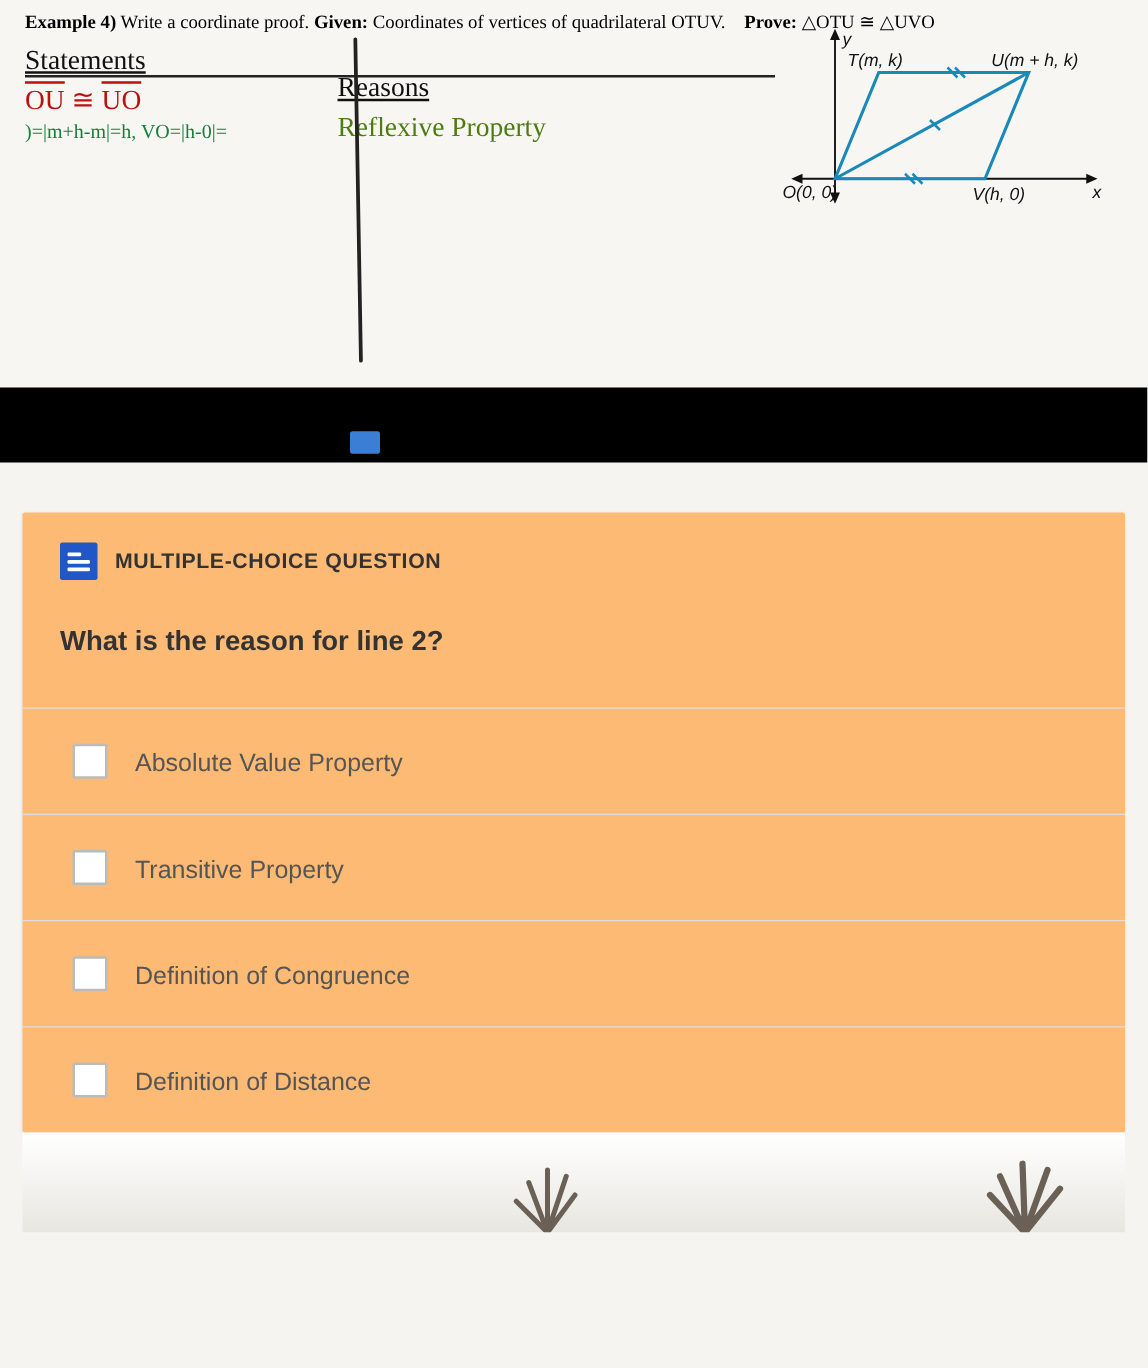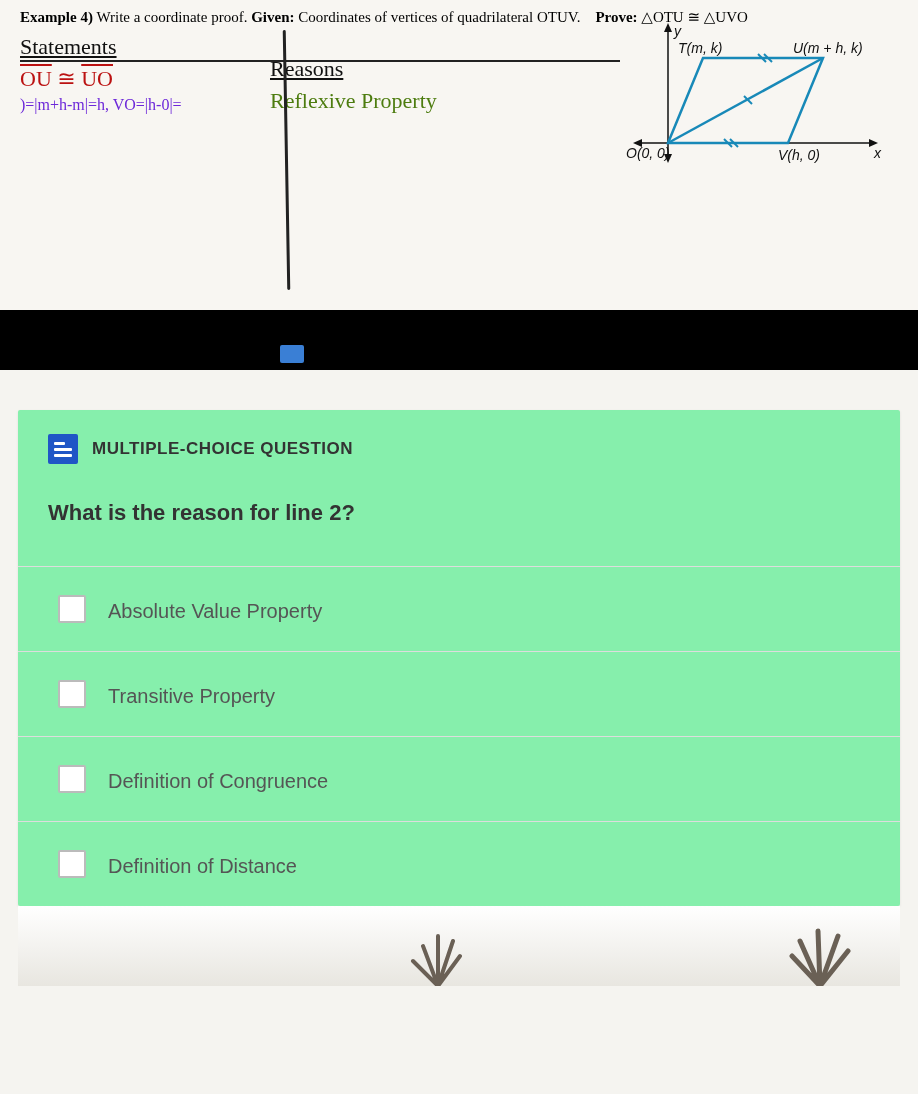--- a/index.html
+++ b/index.html
@@ -7,27 +7,27 @@
 .page-top { background: #f8f6f2; padding: 8px 20px 20px 20px; position: relative; height: 310px; }
 .problem-header { font-family: Liberation Serif, serif; font-size: 15px; color: #000000; margin-bottom: 8px; }
 .problem-header b { font-weight: bold; }
 .hw-container { display: flex; align-items: flex-end; }
 .hw-left { width: 250px; }
 .hw-right { width: 340px; }
 .hw-heading { font-family: 'Comic Sans MS', cursive; font-size: 22px; color: #111; text-decoration: underline; margin-bottom: 6px; }
 .hw-statement1 { font-family: 'Times New Roman', serif; font-size: 22px; color: #b11; }
 .hw-statement1 .seg { text-decoration: overline; }
 .hw-reason1 { font-family: 'Comic Sans MS', cursive; font-size: 22px; color: #4d7c0f; }
-.hw-statement2 { font-family: 'Comic Sans MS', cursive; font-size: 16px; color: #6d28d9; margin-top: 4px; }
+.hw-statement2 { font-family: 'Comic Sans MS', cursive; font-size: 16px; color: #15803d; margin-top: 4px; }
 .divider-vert { position: absolute; left: 285px; top: 30px; width: 3px; height: 260px; background: #222; border-radius: 2px; transform: rotate(-1deg); }
 .divider-horiz { position: absolute; left: 20px; top: 60px; width: 600px; height: 2px; background: #222; }
 .graph { position: absolute; top: 18px; right: 30px; width: 270px; height: 170px; }
 .black-bar { width: 100%; height: 60px; background: #000; position: relative; }
 .black-bar-icon { position: absolute; left: 280px; top: 35px; width: 24px; height: 18px; background: #3a7fd5; border-radius: 2px; }
-.mc-section { background: #86efac; margin: 40px 18px 0 18px; border-radius: 2px; box-shadow: 0 1px 3px rgba(0,0,0,0.08); }
+.mc-section { background: #fdba74; margin: 40px 18px 0 18px; border-radius: 2px; box-shadow: 0 1px 3px rgba(0,0,0,0.08); }
 .mc-header { display: flex; align-items: center; padding: 24px 30px 0 30px; gap: 14px; }
 .mc-icon { width: 30px; height: 30px; background: #2056c6; display: flex; flex-direction: column; justify-content: center; gap: 3px; padding: 7px 6px; border-radius: 2px; }
 .mc-icon-line { height: 3px; background: #fff; border-radius: 1px; }
 .mc-icon-line.s { width: 60%; }
 .mc-icon-line.l { width: 100%; }
 .mc-title { font-size: 17px; font-weight: bold; color: #333; letter-spacing: 0.5px; }
 .mc-question { font-size: 22px; color: #333; font-weight: 700; padding: 36px 30px 40px 30px; }
 .mc-option { display: flex; align-items: flex-end; gap: 22px; padding: 28px 40px; border-top: 1px solid #ddd; cursor: pointer; }
 .checkbox { width: 28px; height: 28px; border: 2px solid #bbb; background: #fff; border-radius: 2px; flex-shrink: 0; }
 .option-text { font-size: 20px; color: #555; }

